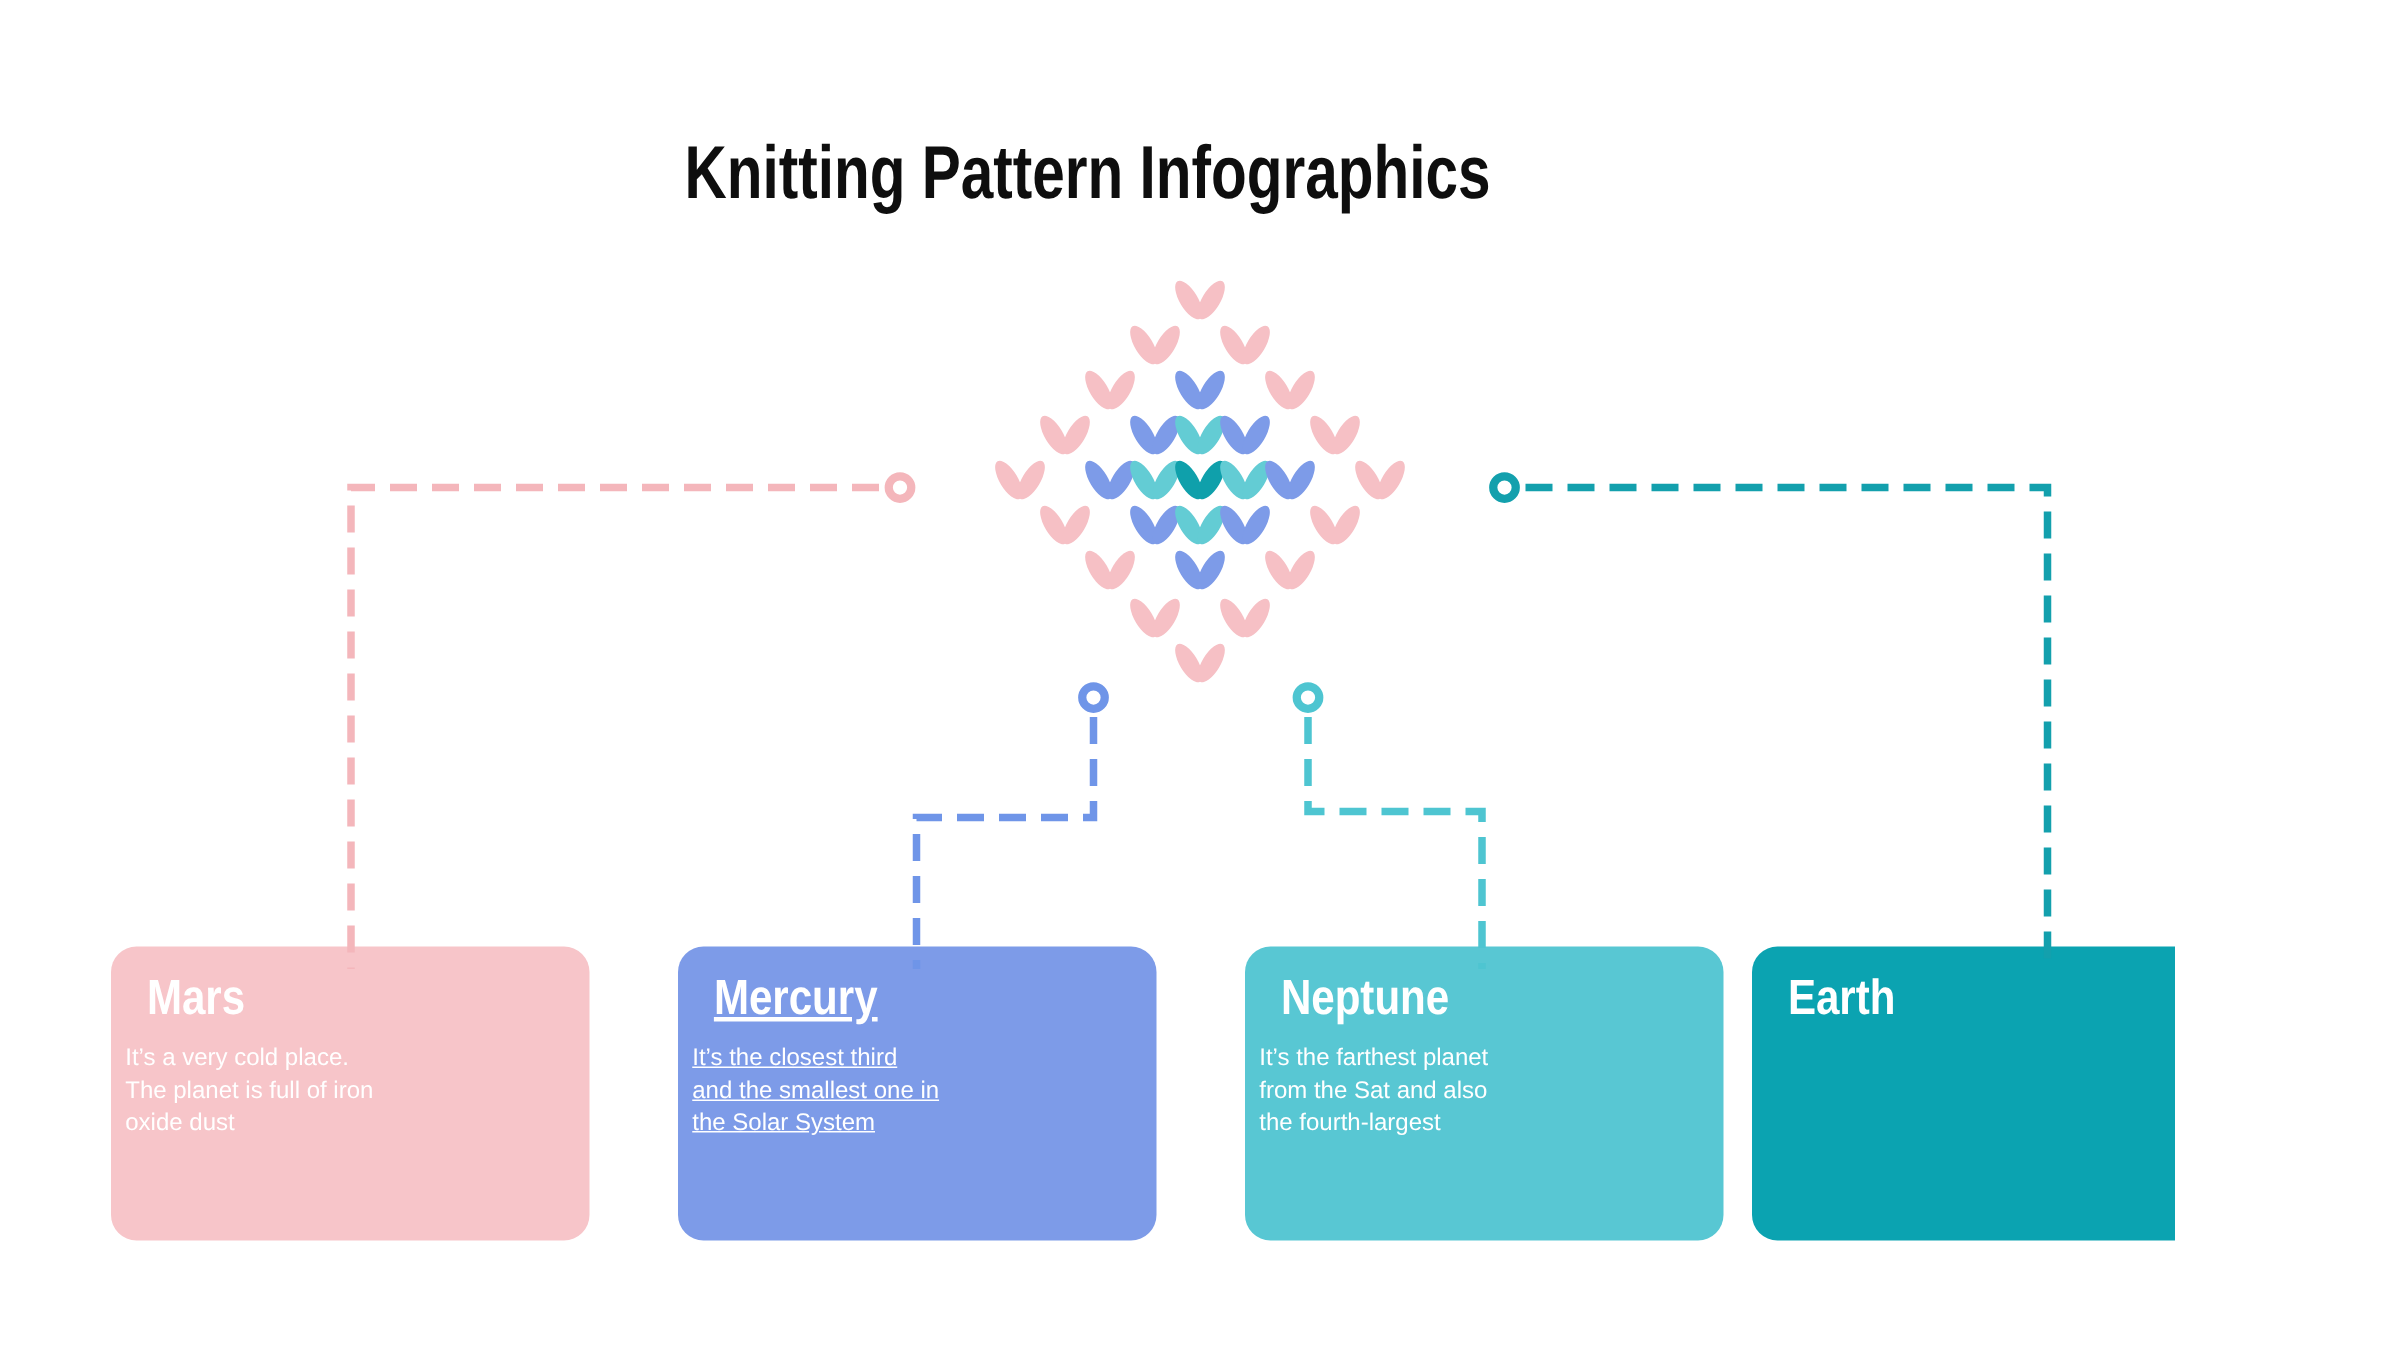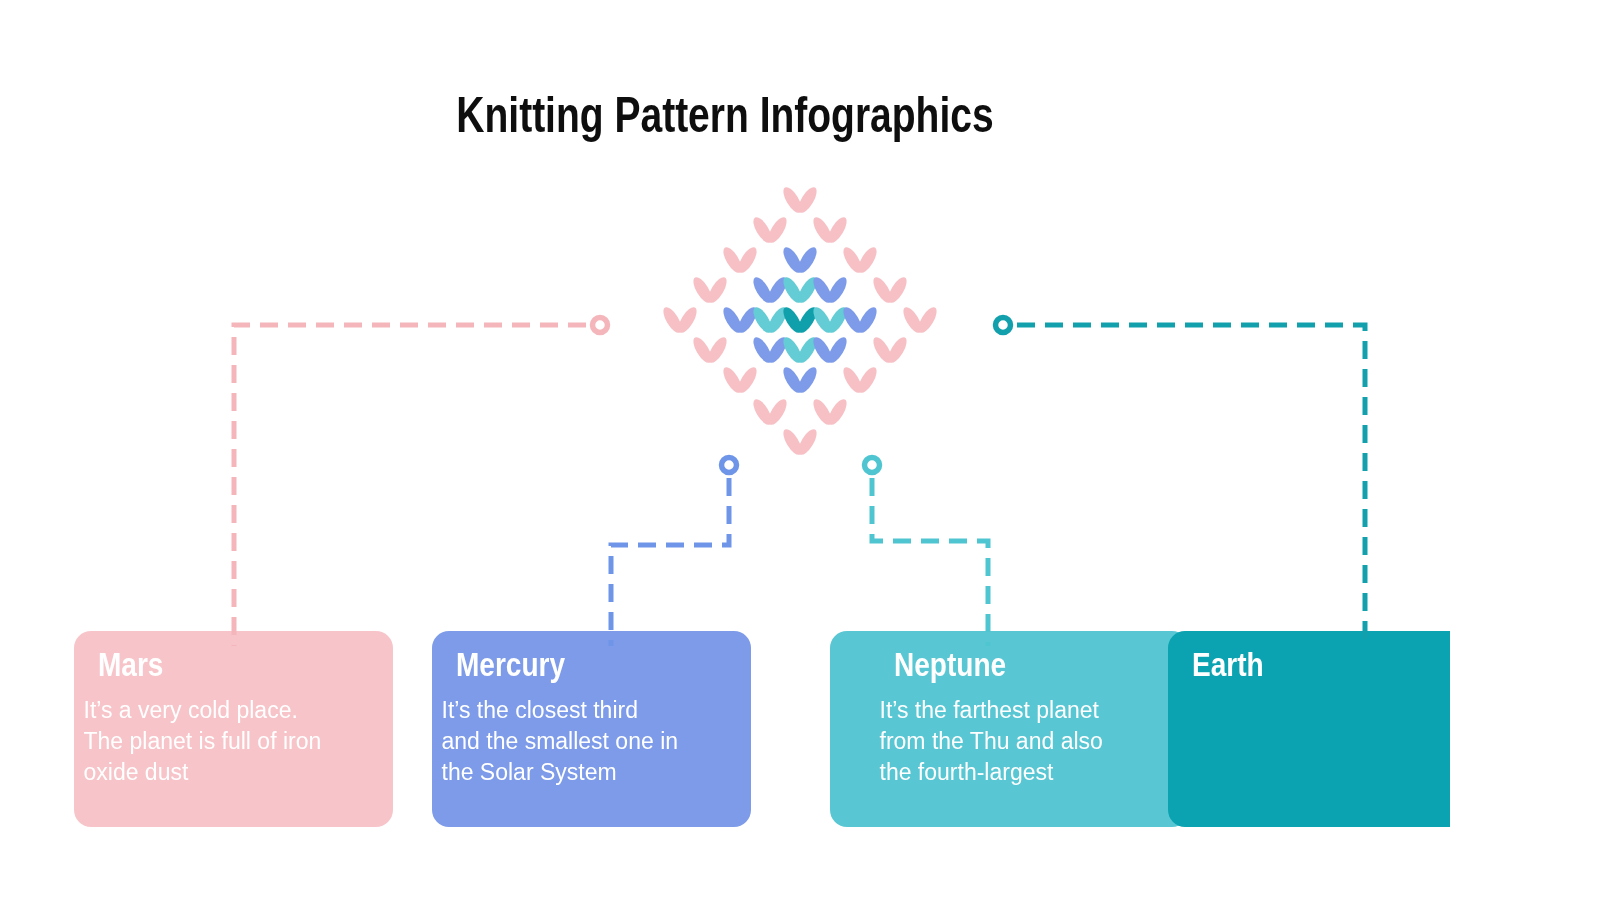--- a/index.html
+++ b/index.html
@@ -15,29 +15,29 @@
   }
   .art{
     position:absolute;left:0;top:0;width:1600px;height:900px;
     z-index:3;pointer-events:none;
   }
   .card{
     position:absolute;top:631px;width:319px;height:196px;
     color:#ffffff;text-align:left;z-index:1;border-radius:17px;
   }
   .card.pos-0{left:74px;}
-  .card.pos-1{left:432px;}
+  .card.pos-1{left:452px;text-decoration:underline;}
   .card.pos-2{left:830px;}
   .card.pos-3{left:1168px;}
   .card h2{
     margin:16px 0 0 0;font-size:33px;line-height:1.1;font-weight:700;
     transform:scaleX(0.85);transform-origin:50% 50%;
   }
   .card p{
-    margin:12px auto 0 auto;width:300px;font-size:23px;line-height:1.34;
+    margin:12px auto 0 auto;width:300px;font-size:16px;line-height:1.34;
     font-weight:400;white-space:pre-line;
   }
 </style>
 </head>
 <body>
 
 <div class="stage">
 
   <h1 class="title">Knitting Pattern Infographics</h1>
 
@@ -177,24 +177,24 @@
 oxide dust</p>
   </section>
 
   <section class="card pos-1" style="background: rgb(125, 155, 232);">
     <h2>Mercury</h2>
     <p>It’s the closest third
 and the smallest one in
 the Solar System</p>
   </section>
 
-  <section class="card pos-2" style="background: rgb(88, 199, 211); padding-left: 40px;">
+  <section class="card pos-2" style="background: rgb(88, 199, 211);">
     <h2>Neptune</h2>
     <p>It’s the farthest planet
-from the Thu and also
+from the Sat and also
 the fourth-largest</p>
   </section>
 
   <section class="card pos-3" style="background: rgb(11, 163, 177);">
     <h2>Earth</h2>
   </section>
 
 </div>
 
 </body></html>

